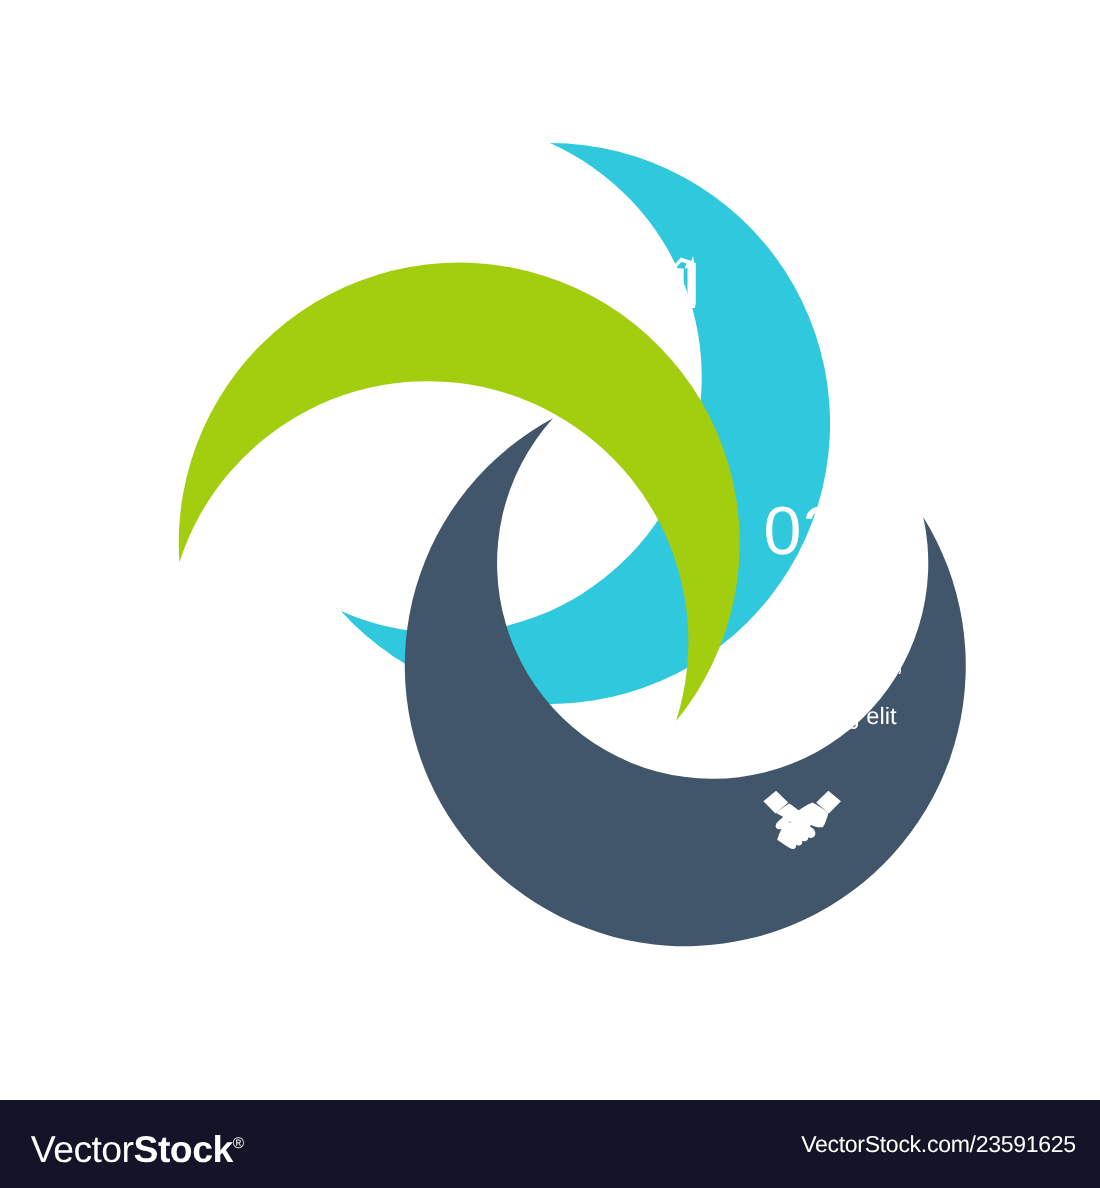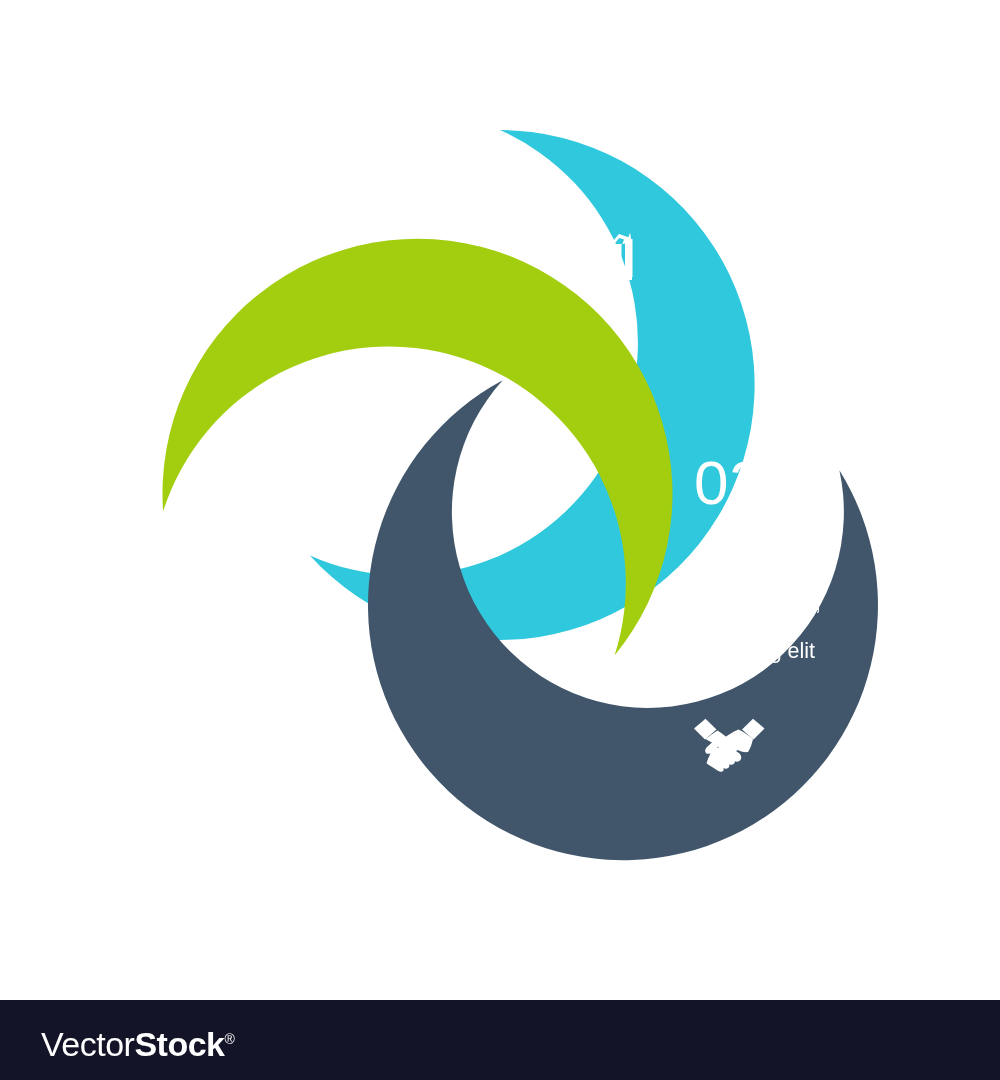--- a/index.html
+++ b/index.html
@@ -52,21 +52,20 @@
   }
   #footer-logo {
     position: absolute;
     left: 28px;
     top: 22px;
     color: #ffffff;
     font-size: 34px;
     line-height: 34px;
     letter-spacing: -0.5px;
     white-space: nowrap;
-    margin-left: 13px;
   }
   #footer-logo .lite { font-weight: 400; }
   #footer-logo .bold { font-weight: 700; }
   #footer-logo .reg {
     font-size: 14px;
     vertical-align: super;
     font-weight: 400;
   }
   #footer-url {
     position: absolute;
@@ -216,13 +215,14 @@
 
         <path d="M 22 21.5 C 18.5 24 15.5 26.5 13 29 C 11 31 10.5 33.5 12 35 C 13.5 36.5 16 36 18 34 C 20.5 31.5 23.5 28.5 26.5 26 Z"></path>
       </g>
     </g>
   </svg>
 
 </div>
 
 <div id="footer" style="background: rgb(20, 20, 40);">
   <div id="footer-logo"><span class="lite">Vector</span><span class="bold">Stock</span><span class="reg">®</span></div>
+  <div id="footer-url">VectorStock.com/23591625</div>
 </div>
 
 </body></html>

